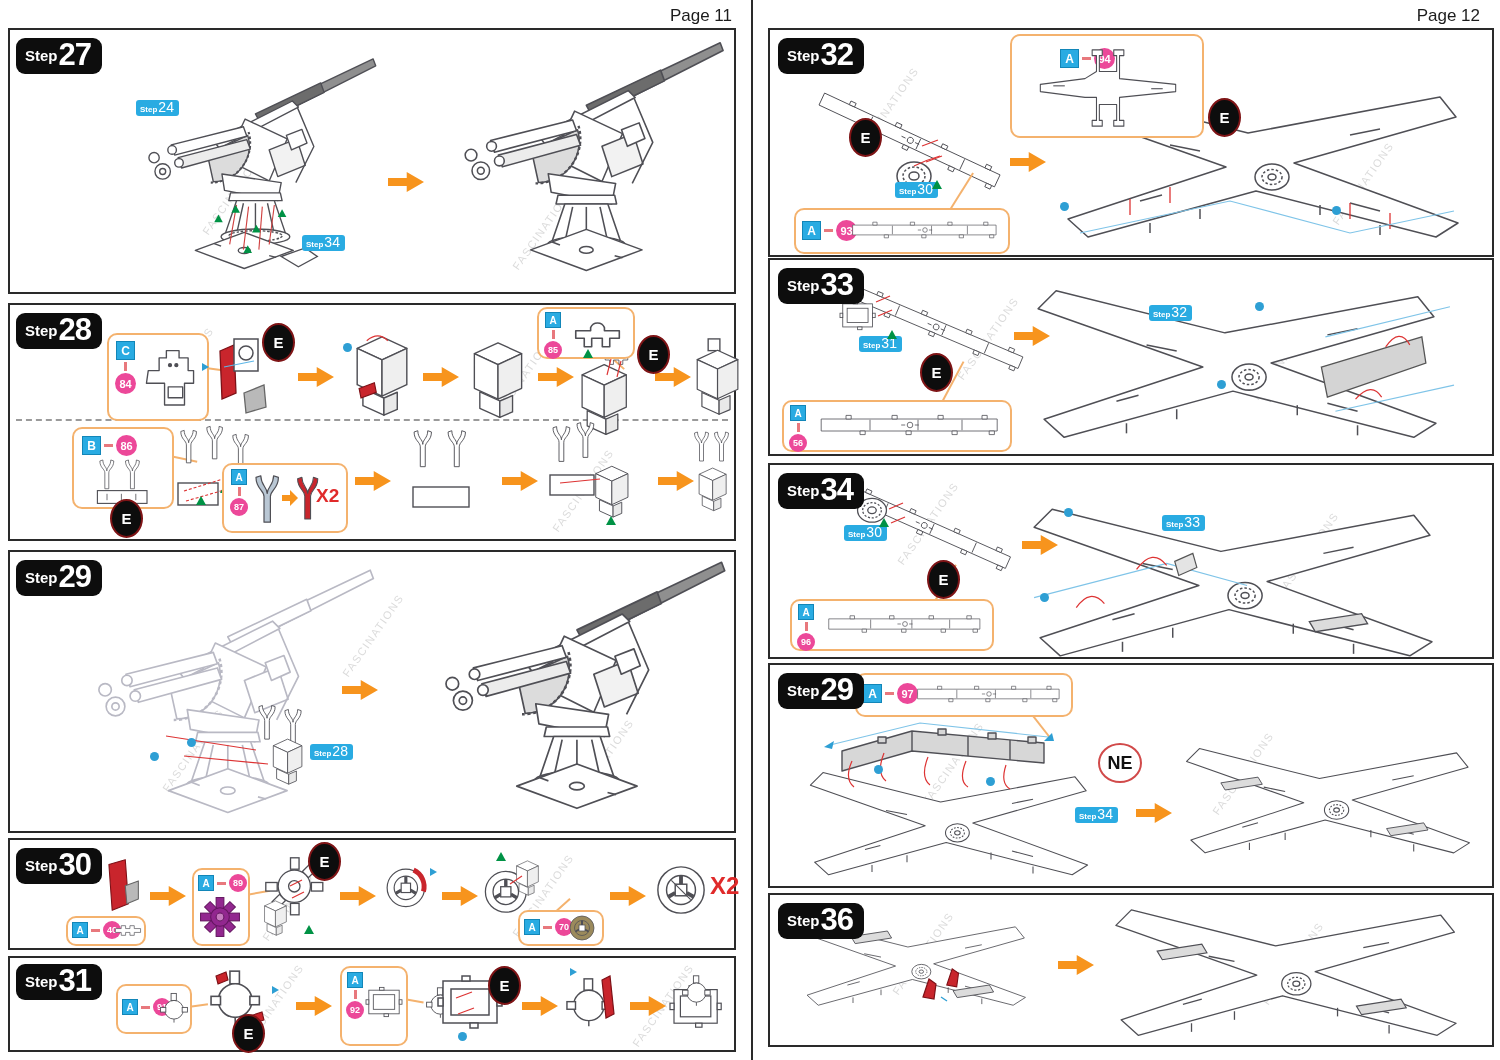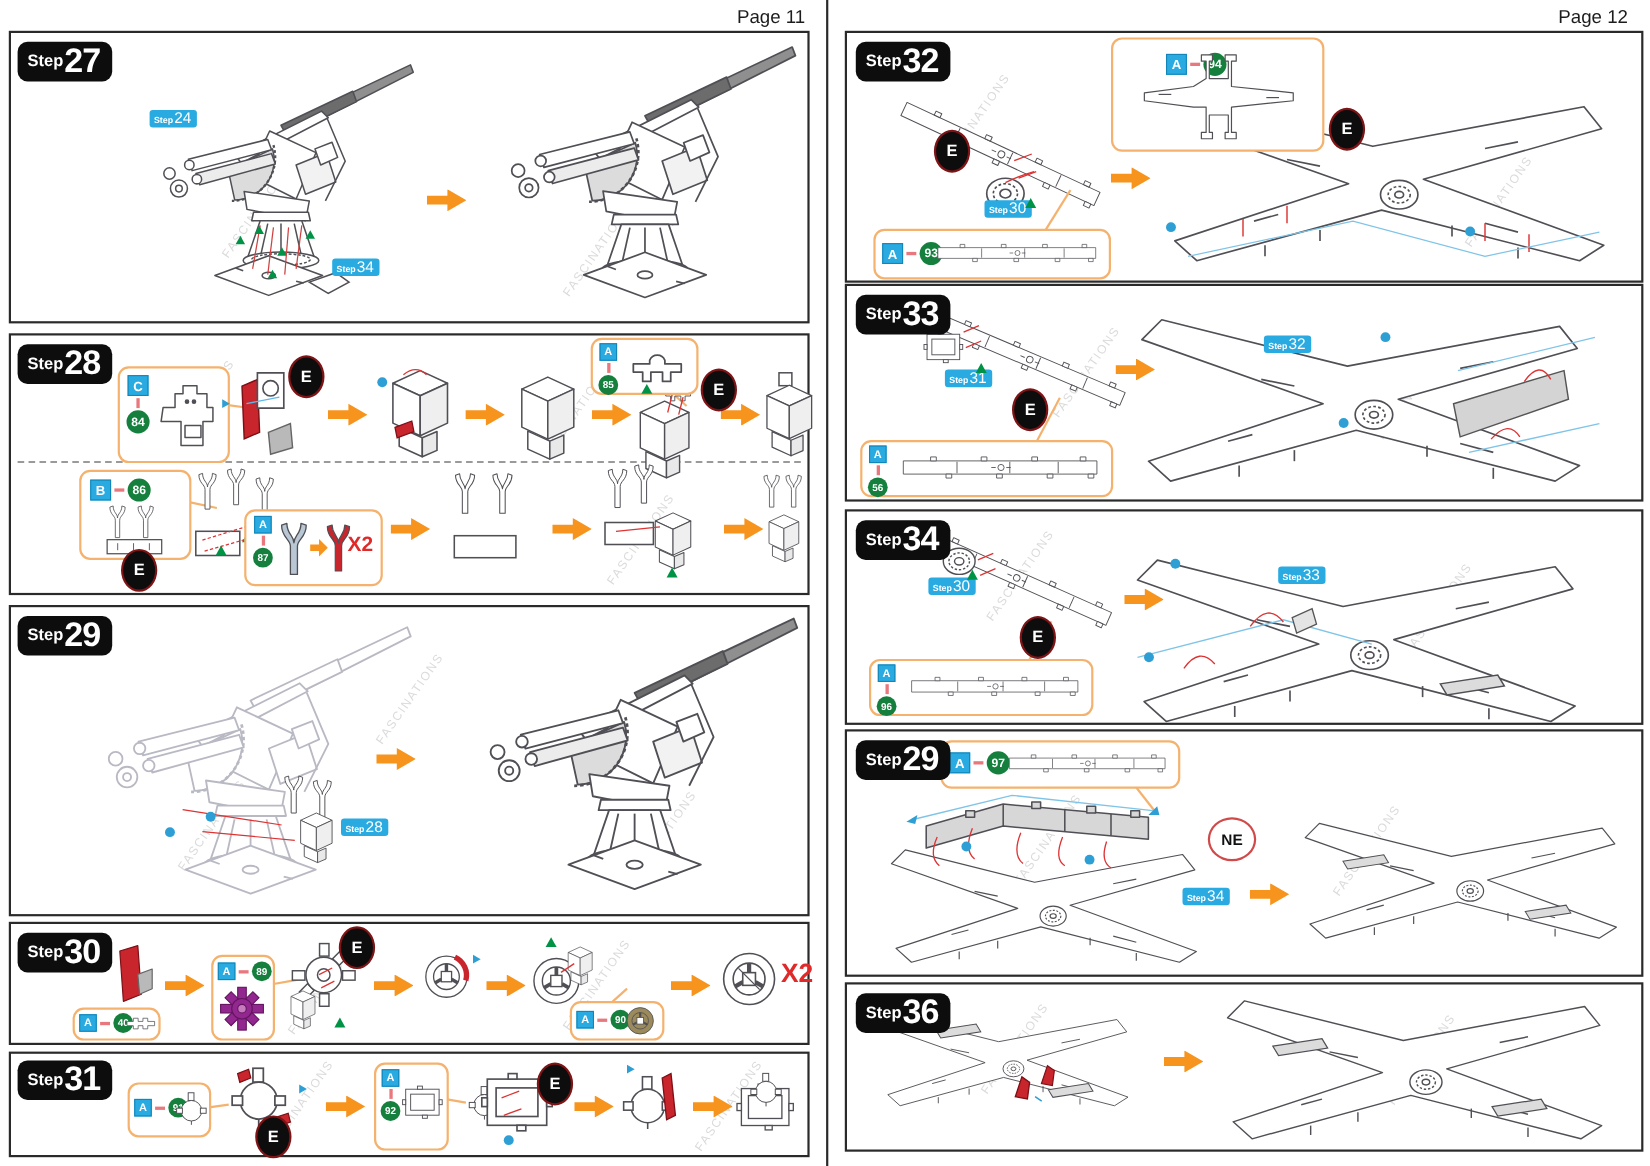--- a/index.html
+++ b/index.html
@@ -16,29 +16,29 @@
       padding:1px 5px 2px 4px;display:flex;align-items:baseline;gap:1px;z-index:6;}
   .ref-tag .rw{font-size:8px;font-weight:bold;}
   .ref-tag .rn{font-size:14px;font-weight:normal;line-height:13px;}
   .callout{position:absolute;border:2px solid #F4B26E;border-radius:10px;background:#fff;z-index:4;}
   .pid{position:absolute;display:flex;align-items:center;gap:3px;}
   .pid.v{flex-direction:column;gap:2px;align-items:center;}
   .pletter{width:17px;height:17px;background:#29ABE2;color:#fff;font-weight:bold;font-size:12px;
       display:flex;align-items:center;justify-content:center;border:1px solid #1286b8;}
   .pdash{width:9px;height:3px;background:#E8787D;}
   .pid.v .pdash{width:3px;height:9px;}
-  .pnum{width:21px;height:21px;background:#15803d;color:#fff;border-radius:50%;font-size:11px;
+  .pnum{width:21px;height:21px;background:#ec4899;color:#fff;border-radius:50%;font-size:11px;
       font-weight:bold;display:flex;align-items:center;justify-content:center;}
   .pid.sm .pletter{width:14px;height:14px;font-size:10px;}
   .pid.sm .pnum{width:18px;height:18px;font-size:9px;}
   .e-badge{position:absolute;width:29px;height:35px;background:#0d0d0d;border:2px solid #7e1416;
       border-radius:50%;color:#fff;display:flex;align-items:center;justify-content:center;
       font-weight:bold;font-size:15px;z-index:7;}
   .ne-badge{position:absolute;width:40px;height:36px;background:#fff;border:2px solid #D14A4A;
-      border-radius:50%;color:#111;font-weight:bold;font-size:14px;display:flex;
+      border-radius:50%;color:#111;font-weight:bold;font-size:18px;display:flex;
       align-items:center;justify-content:center;z-index:7;}
   .arrow{position:absolute;width:36px;height:20px;background:#F7941D;z-index:3;
       clip-path:polygon(0 30%,52% 30%,52% 0,100% 50%,52% 100%,52% 70%,0 70%);}
   .x2{position:absolute;color:#E02A2A;font-weight:bold;font-size:24px;z-index:6;}
   .x2.in{font-size:19px;}
   .wm{position:absolute;color:#c3c3c3;opacity:.6;font-size:11px;letter-spacing:1.5px;
       transform:rotate(-55deg);transform-origin:left top;white-space:nowrap;z-index:1;}
   .bdot{position:absolute;width:9px;height:9px;border-radius:50%;background:#2E9FD4;z-index:6;}
   .gtri{position:absolute;width:0;height:0;border-left:5px solid transparent;
       border-right:5px solid transparent;border-bottom:9px solid #009245;z-index:6;}
@@ -535,21 +535,21 @@
     <svg width="62" height="62" viewBox="0 0 62 62">
       <use href="#sym-wheel" transform="translate(0,8) scale(0.85)"></use>
       <use href="#sym-cube" transform="translate(32,0) scale(0.42)"></use>
       <line x1="28" y1="24" x2="40" y2="16" stroke="#D33" stroke-width="1.2"></line>
     </svg>
   </div>
   <div class="callout" style="left:508px;top:70px;width:82px;height:32px">
     <div class="pid sm" style="left:4px;top:6px">
       <span class="pletter">A</span>
       <span class="pdash"></span>
-      <span class="pnum" bind="">90</span>
+      <span class="pnum" bind="">70</span>
     </div>
 
     <div class="art" style="left:48px;top:2px">
       <svg width="28" height="28" viewBox="0 0 56 56" style="--wfill:#9B8A5C">
           <use href="#sym-wheel"></use>
         </svg>
     </div>
   </div>
   <div class="leader" style="left:546px;top:70px;width:18px;transform:rotate(-42deg)"></div>
   <div class="arrow" style="left:600px;top:46px"></div>

